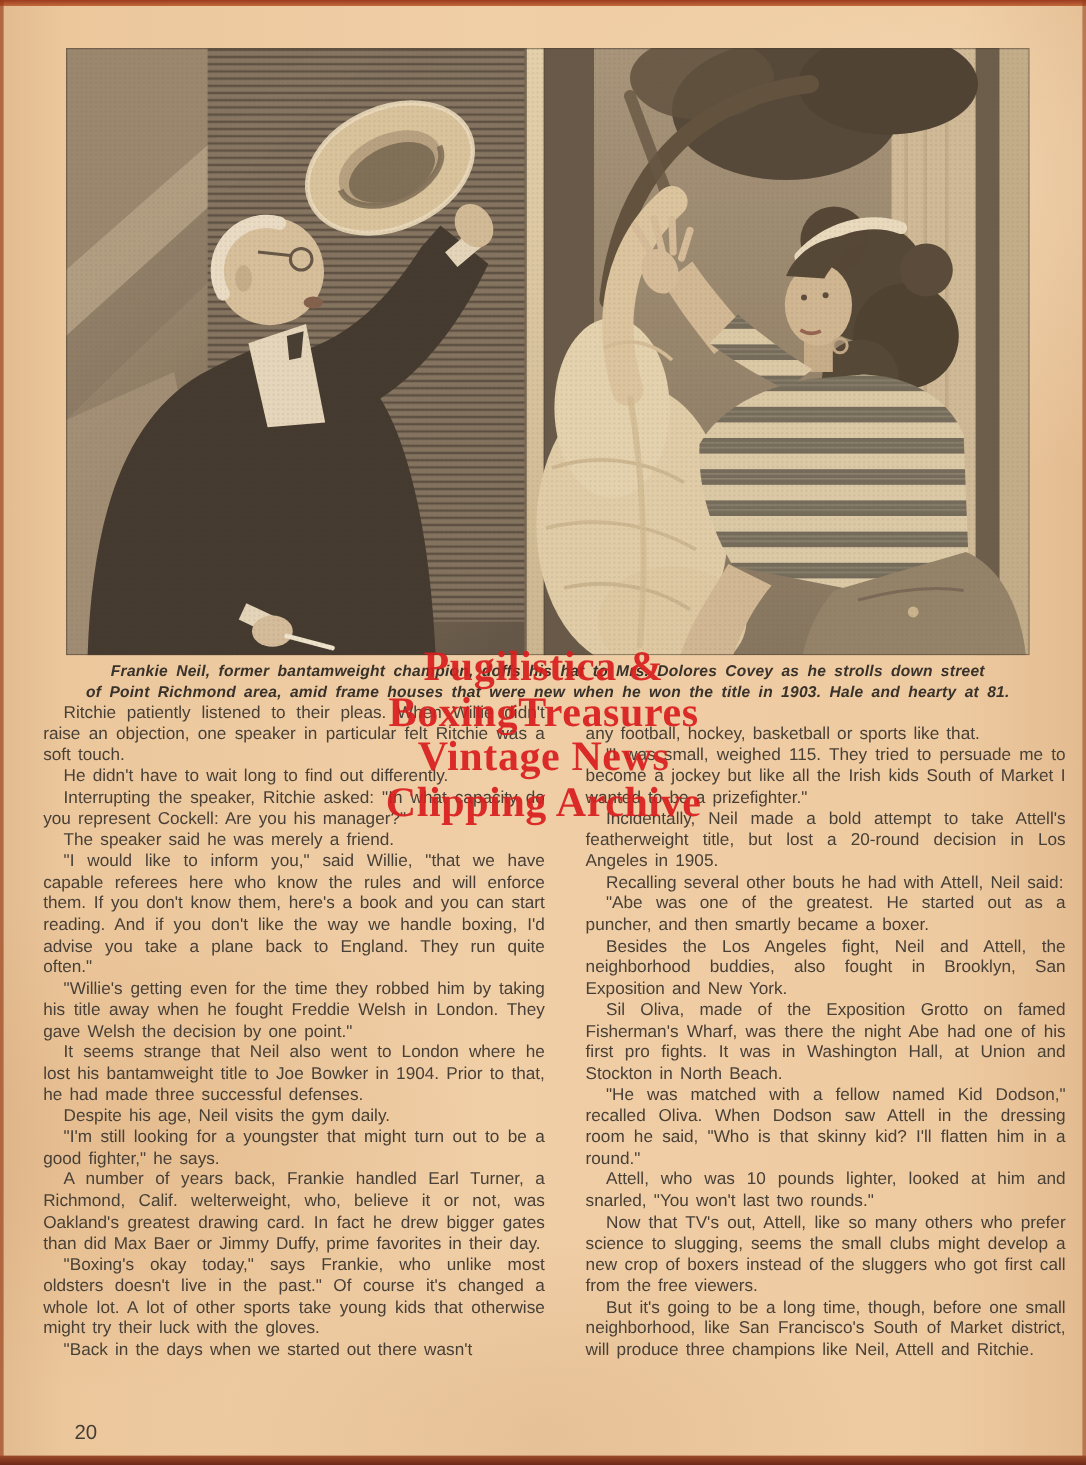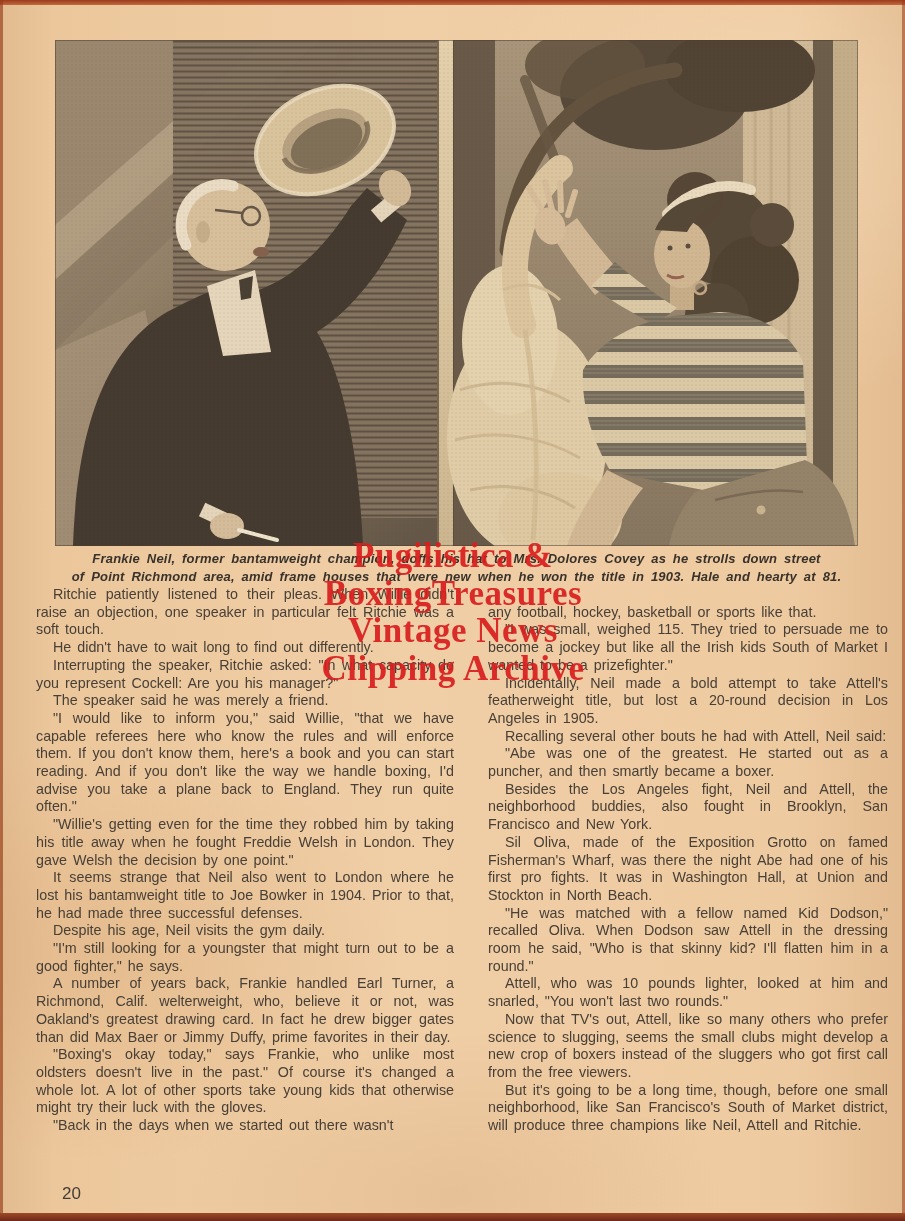--- a/index.html
+++ b/index.html
@@ -201,21 +201,21 @@
         <p>A number of years back, Frankie handled Earl Turner, a Richmond, Calif. welterweight, who, believe it or not, was Oakland's greatest drawing card. In fact he drew bigger gates than did Max Baer or Jimmy Duffy, prime favorites in their day.</p>
         <p>"Boxing's okay today," says Frankie, who unlike most oldsters doesn't live in the past." Of course it's changed a whole lot. A lot of other sports take young kids that otherwise might try their luck with the gloves.</p>
         <p>"Back in the days when we started out there wasn't</p>
       </div>
     <div class="col col-right">
         <p class="cont">any football, hockey, basketball or sports like that.</p>
         <p>"I was small, weighed 115. They tried to persuade me to become a jockey but like all the Irish kids South of Market I wanted to be a prizefighter."</p>
         <p>Incidentally, Neil made a bold attempt to take Attell's featherweight title, but lost a 20-round decision in Los Angeles in 1905.</p>
         <p>Recalling several other bouts he had with Attell, Neil said:</p>
         <p>"Abe was one of the greatest. He started out as a puncher, and then smartly became a boxer.</p>
-        <p>Besides the Los Angeles fight, Neil and Attell, the neighborhood buddies, also fought in Brooklyn, San Francisco and New York.</p>
+        <p>Besides the Los Angeles fight, Neil and Attell, the neighborhood buddies, also fought in Brooklyn, San Exposition and New York.</p>
         <p>Sil Oliva, made of the Exposition Grotto on famed Fisherman's Wharf, was there the night Abe had one of his first pro fights. It was in Washington Hall, at Union and Stockton in North Beach.</p>
         <p>"He was matched with a fellow named Kid Dodson," recalled Oliva. When Dodson saw Attell in the dressing room he said, "Who is that skinny kid? I'll flatten him in a round."</p>
         <p>Attell, who was 10 pounds lighter, looked at him and snarled, "You won't last two rounds."</p>
         <p>Now that TV's out, Attell, like so many others who prefer science to slugging, seems the small clubs might develop a new crop of boxers instead of the sluggers who got first call from the free viewers.</p>
         <p>But it's going to be a long time, though, before one small neighborhood, like San Francisco's South of Market district, will produce three champions like Neil, Attell and Ritchie.</p>
       </div>
   </div>
 
   <div class="watermark" style="color: rgb(218, 30, 30);">
       <div>Pugilistica &amp;</div>

